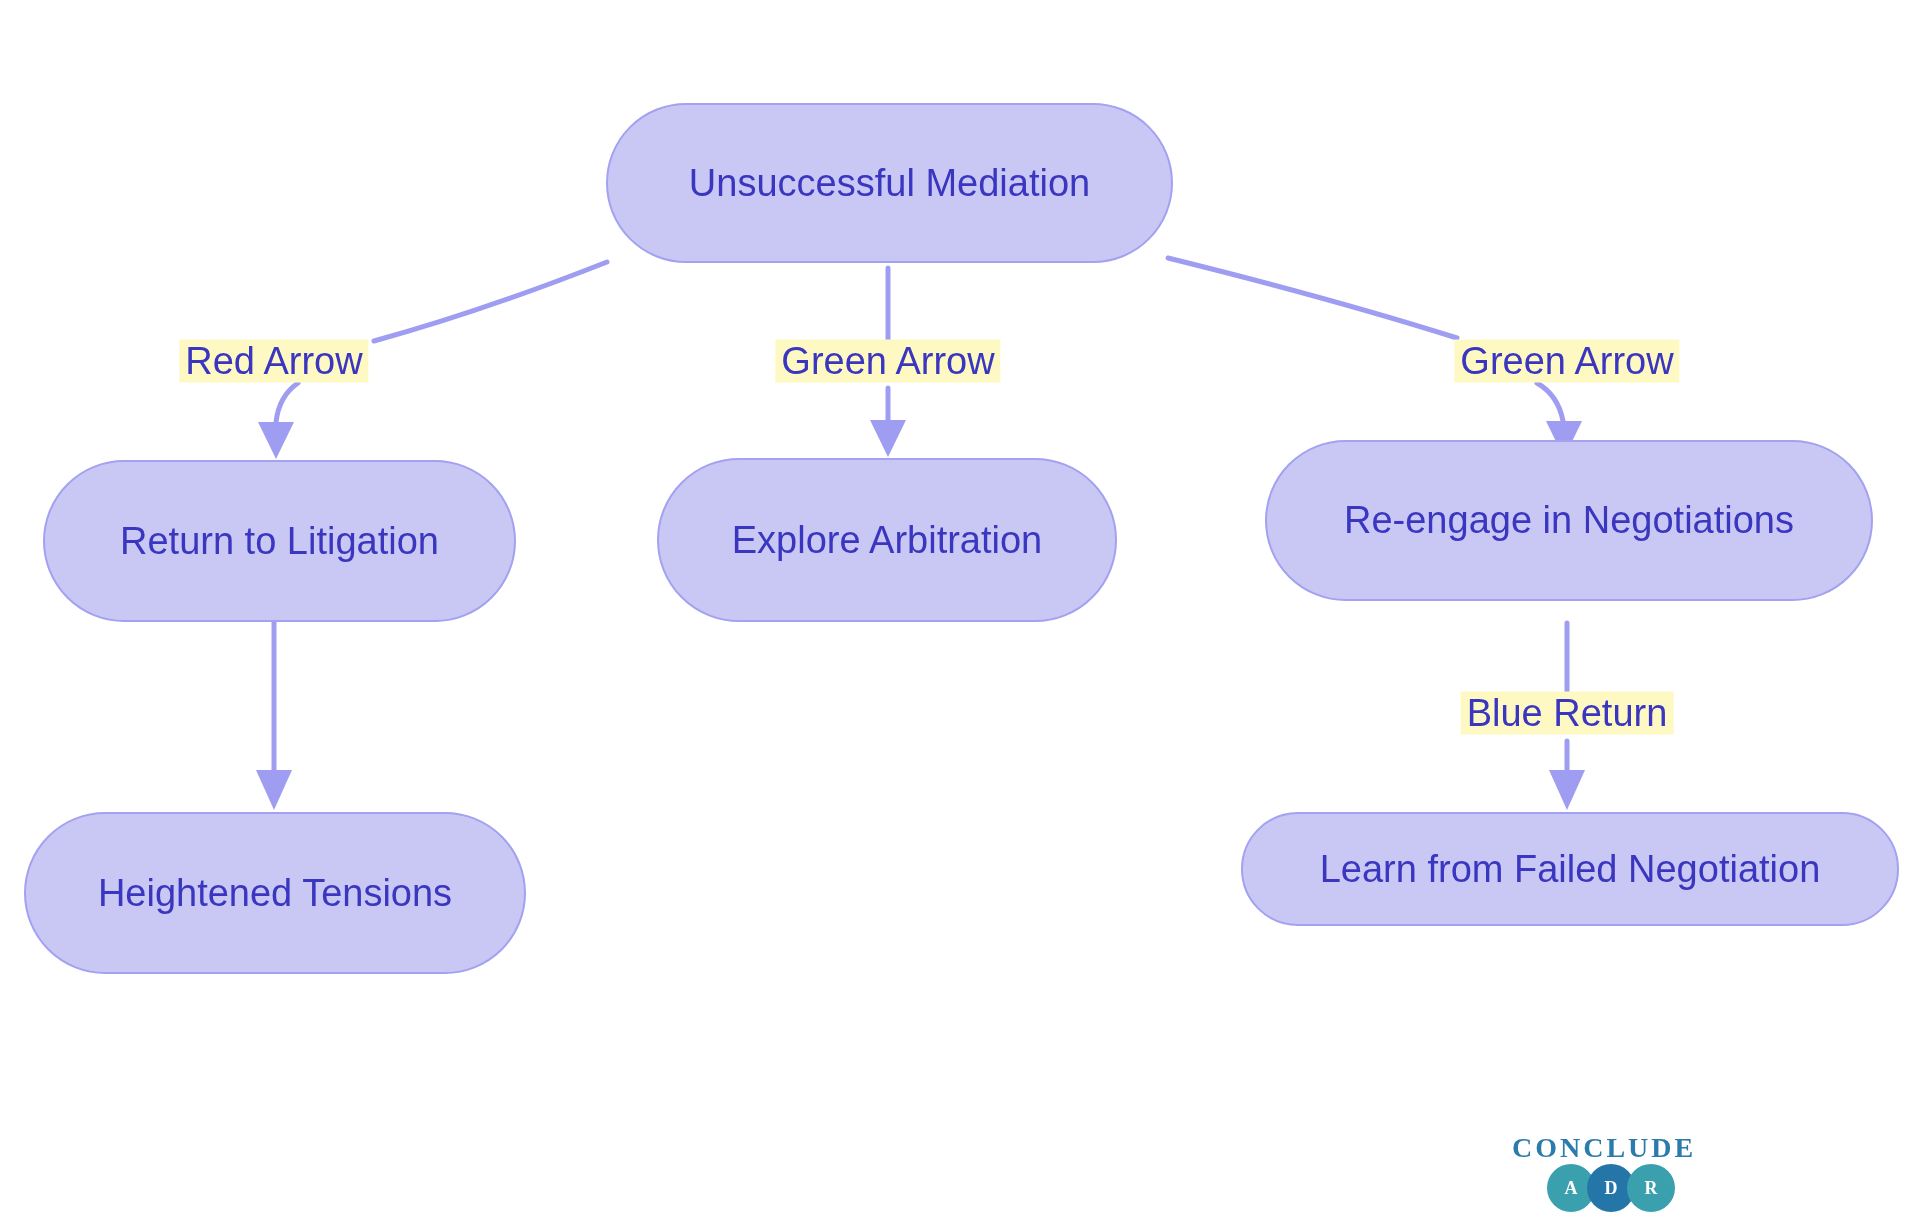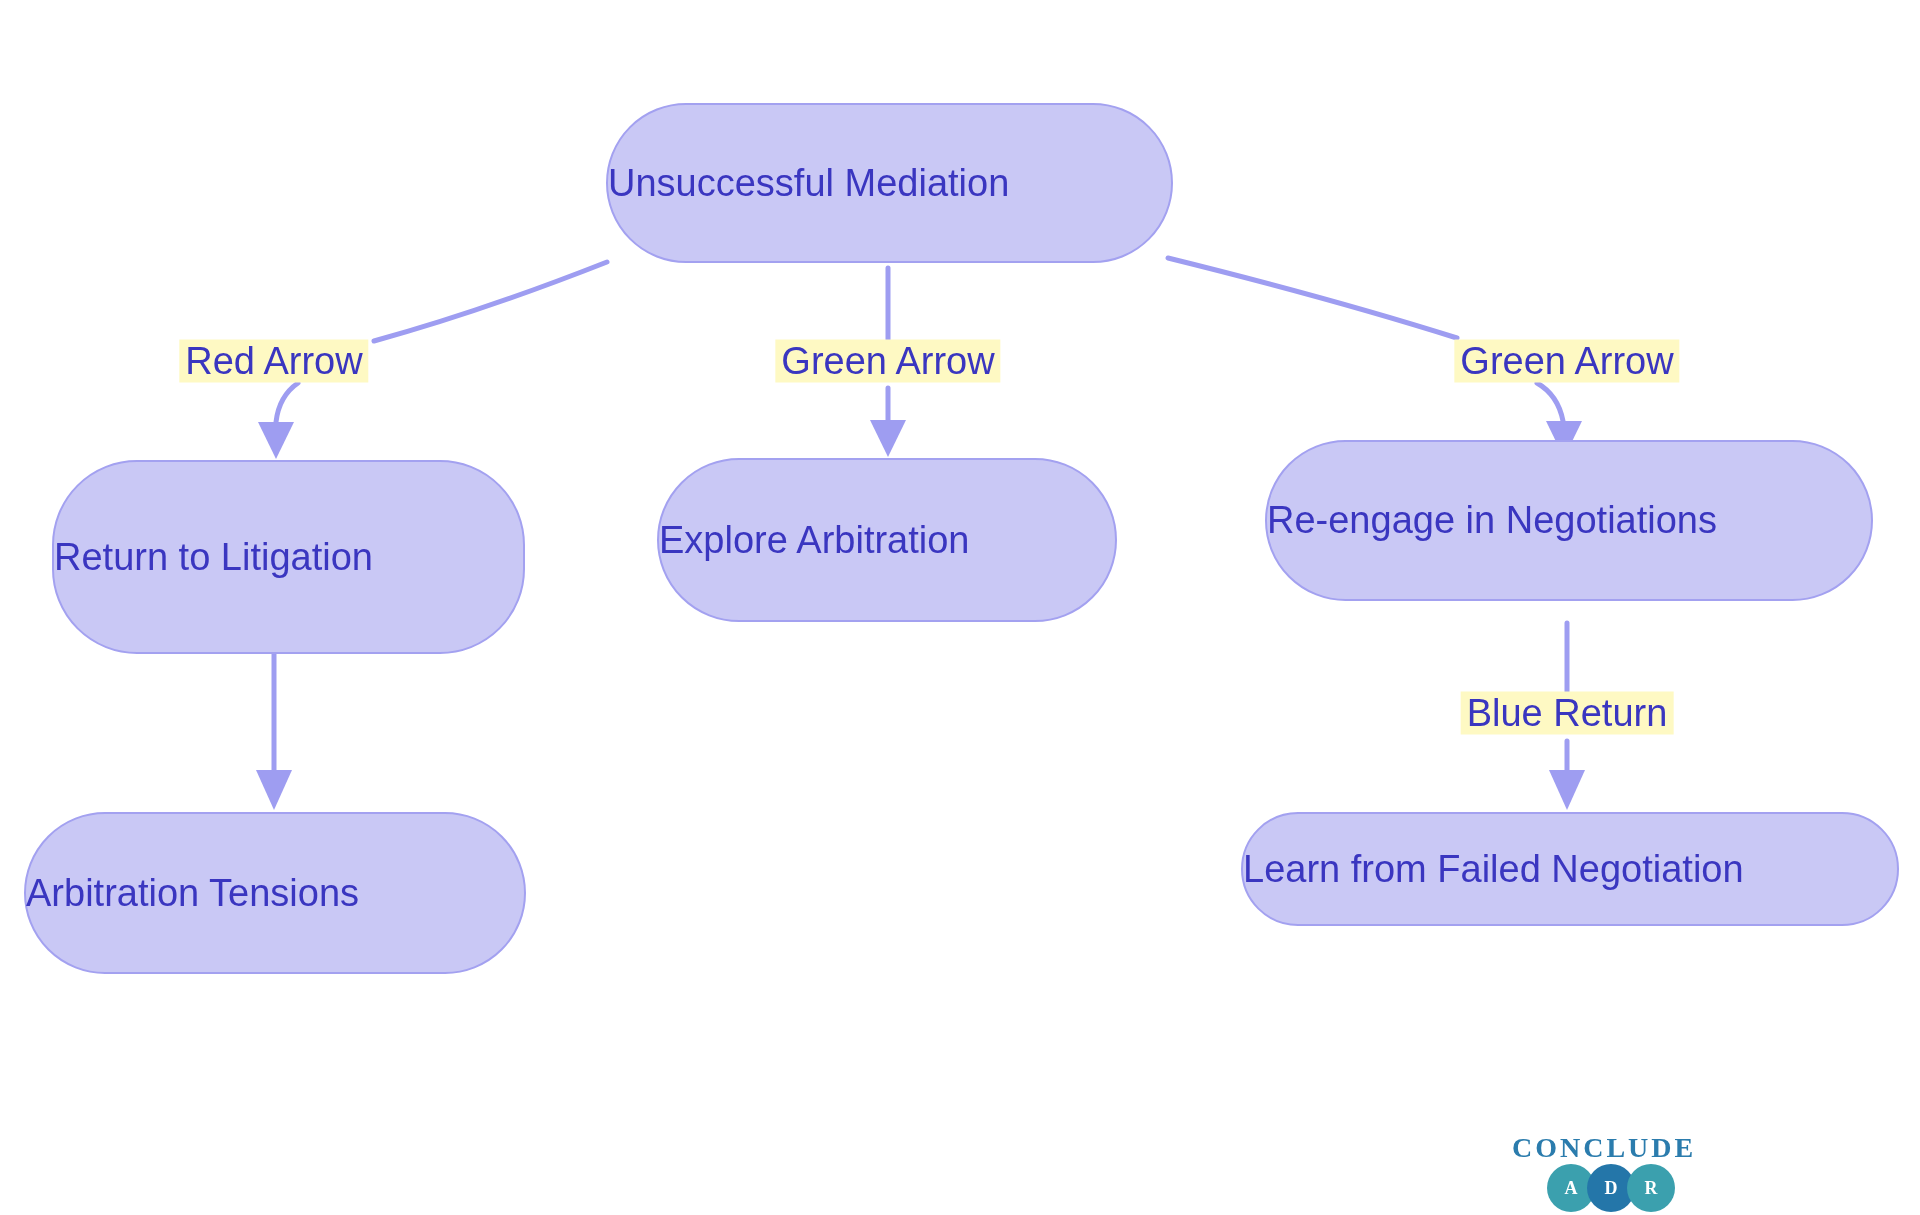--- a/index.html
+++ b/index.html
@@ -33,27 +33,27 @@
     stroke: none;
   }
   .node {
     position: absolute;
     box-sizing: border-box;
     background: #c9c8f5;
     border: 2.5px solid #a3a1f0;
     border-radius: 85px;
     display: flex;
     align-items: center;
-    justify-content: flex-start;
+    justify-content: center;
     color: #3a36c0;
     font-size: 38px;
     white-space: nowrap;
   }
   .node-top        { left: 606px;  top: 103px; width: 567px; height: 160px; }
-  .node-return     { left: 52px;   top: 460px; width: 473px; height: 194px; }
+  .node-return     { left: 43px;   top: 460px; width: 473px; height: 162px; }
   .node-explore    { left: 657px;  top: 458px; width: 460px; height: 164px; }
   .node-reengage   { left: 1265px; top: 440px; width: 608px; height: 161px; }
   .node-heightened { left: 24px;   top: 812px; width: 502px; height: 162px; }
   .node-learn      { left: 1241px; top: 812px; width: 658px; height: 114px; }
 
   .edge-label {
     position: absolute;
     transform: translate(-50%, -50%);
     color: #3a36c0;
     font-size: 38px;
@@ -136,21 +136,21 @@
   <div class="node node-return">
     <span>Return to Litigation</span>
   </div>
   <div class="node node-explore">
     <span>Explore Arbitration</span>
   </div>
   <div class="node node-reengage">
     <span>Re-engage in Negotiations</span>
   </div>
   <div class="node node-heightened">
-    <span>Arbitration Tensions</span>
+    <span>Heightened Tensions</span>
   </div>
   <div class="node node-learn">
     <span>Learn from Failed Negotiation</span>
   </div>
 
   <div class="edge-label label-red">Red Arrow</div>
   <div class="edge-label label-green-mid">Green Arrow</div>
   <div class="edge-label label-green-right">Green Arrow</div>
   <div class="edge-label label-blue">Blue Return</div>
 

